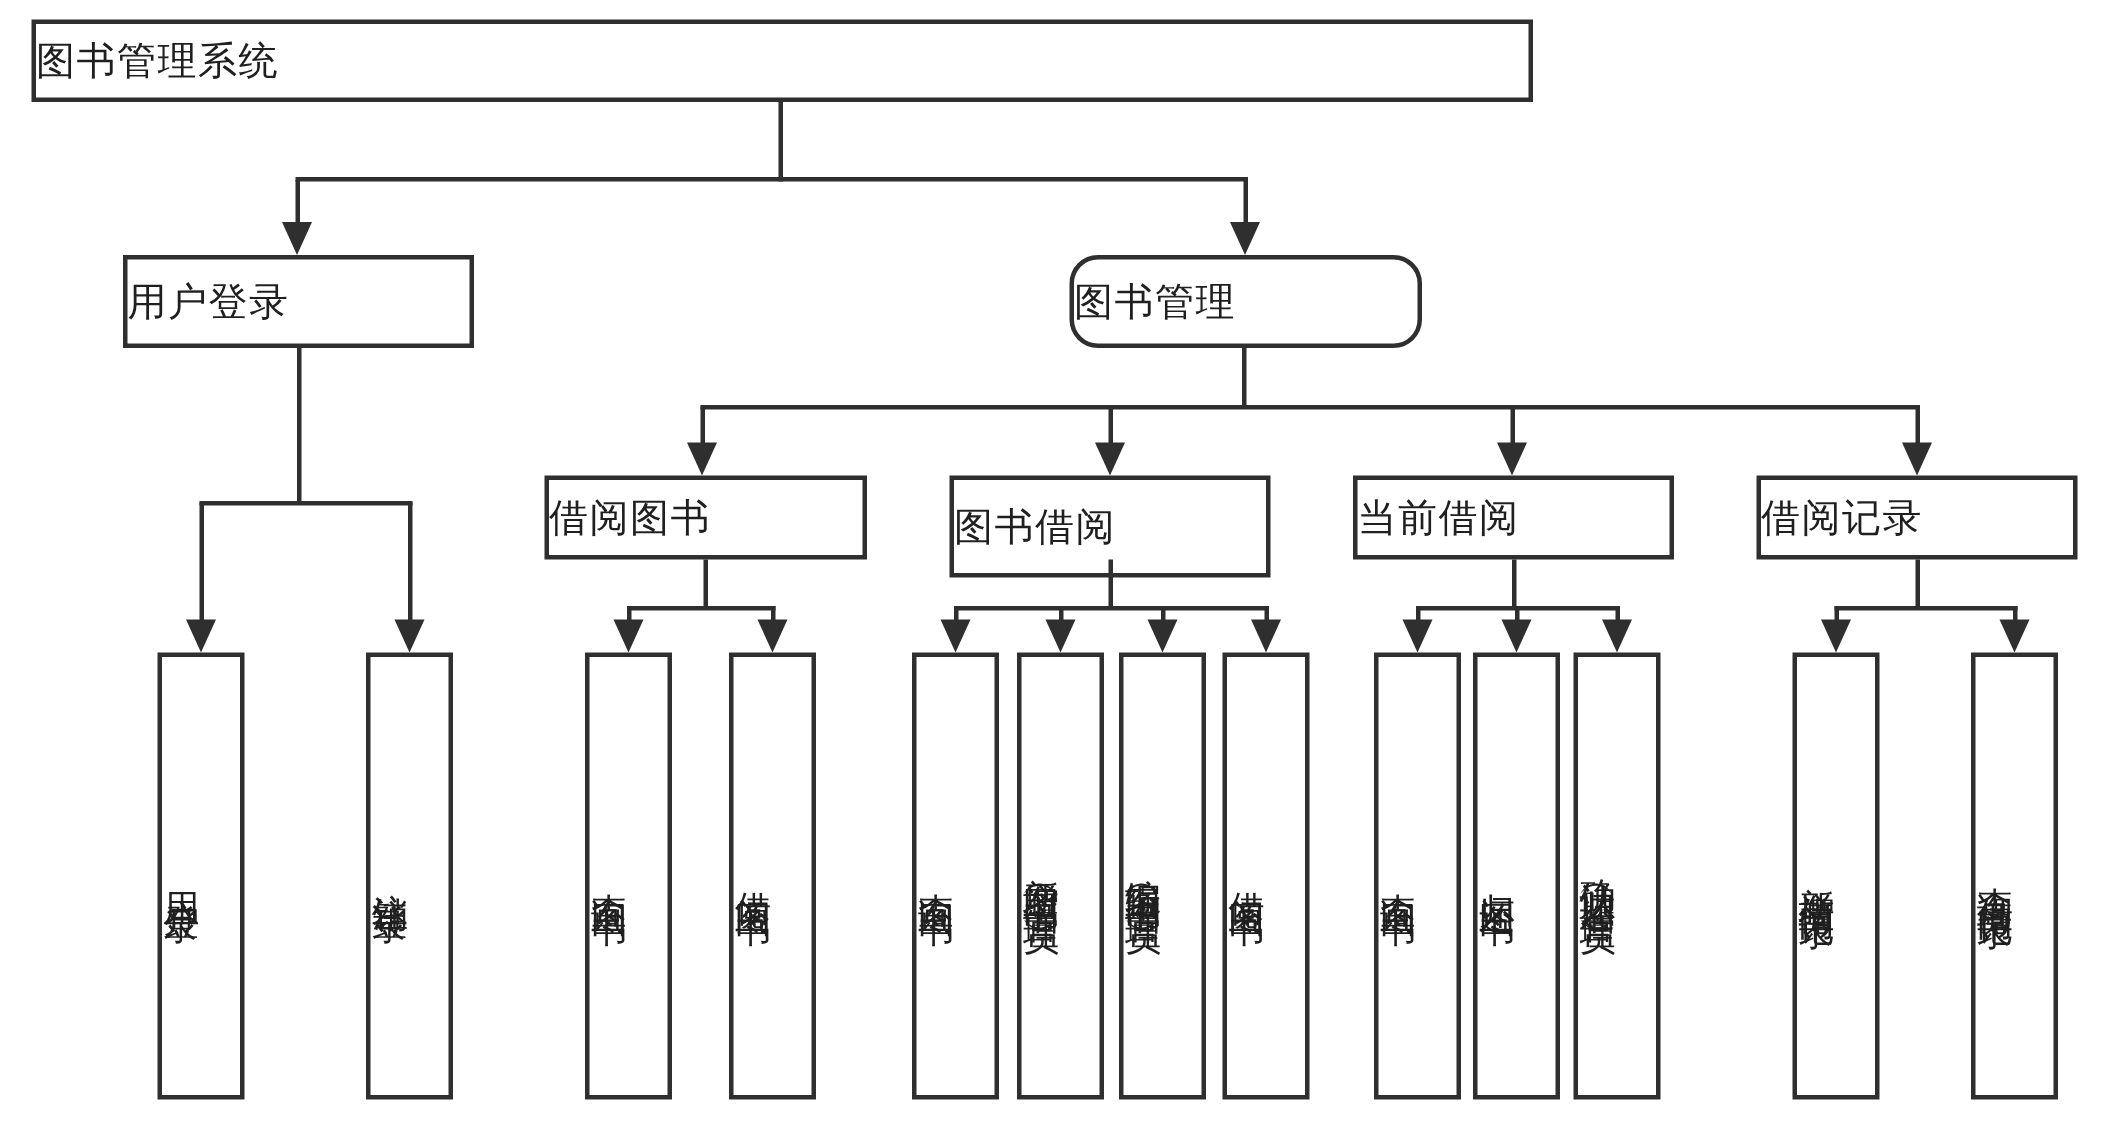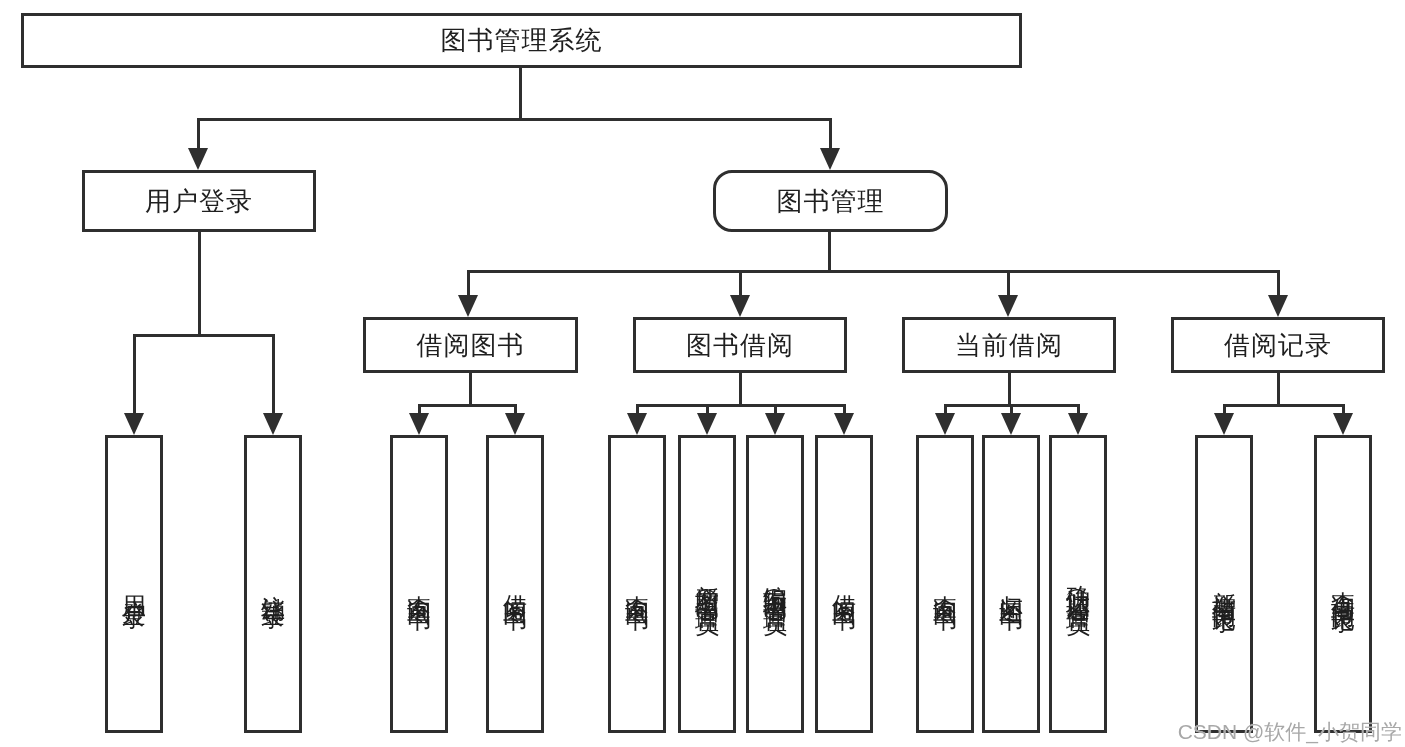--- a/index.html
+++ b/index.html
@@ -15,21 +15,21 @@
     width:1405px;height:747px;
     background:#ffffff;
     overflow:hidden;
   }
   
   .node{
     position:absolute;
     box-sizing:border-box;
     background:var(--fill);
     border:3px solid var(--line);
-    display:flex;align-items:center;justify-content:center;
+    display:flex;align-items:center;justify-content:flex-start;
     color:var(--text);
   }
   .hnode{font-size:26px;letter-spacing:1px;}
   .vnode{font-size:24px;}
   .vnode .vtext{
     writing-mode:vertical-rl;
     text-orientation:mixed;
     letter-spacing:4px;
     line-height:1;
     white-space:nowrap;
@@ -114,21 +114,21 @@
       <i class="head"></i>
     </div>
   <div class="arrow" style="left:1268px;top:271px;height:46px;">
       <i class="stem"></i>
       <i class="head"></i>
     </div>
 
   <div class="node hnode" style="left:363px;top:317px;width:215px;height:56px;">
     <span>借阅图书</span>
   </div>
-  <div class="node hnode" style="left:633px;top:317px;width:214px;height:56px;">
+  <div class="node hnode" style="left:633px;top:317px;width:214px;height:68px;">
     <span>图书借阅</span>
   </div>
   <div class="node hnode" style="left:902px;top:317px;width:214px;height:56px;">
     <span>当前借阅</span>
   </div>
   <div class="node hnode" style="left:1171px;top:317px;width:214px;height:56px;">
     <span>借阅记录</span>
   </div>
 
   <div class="vline" style="left:469px;top:373px;height:33px;"></div>
@@ -224,15 +224,14 @@
     <span class="vtext">确认归还（管理员）</span>
   </div>
 
   <div class="node vnode" style="left:1195px;top:435px;width:58px;height:298px;">
     <span class="vtext">新增借阅记录</span>
   </div>
   <div class="node vnode" style="left:1314px;top:435px;width:58px;height:298px;">
     <span class="vtext">查询借阅记录</span>
   </div>
 
-  <div class="watermark">CSDN @软件_小贺同学</div>
 
 </div>
 
 </body></html>

